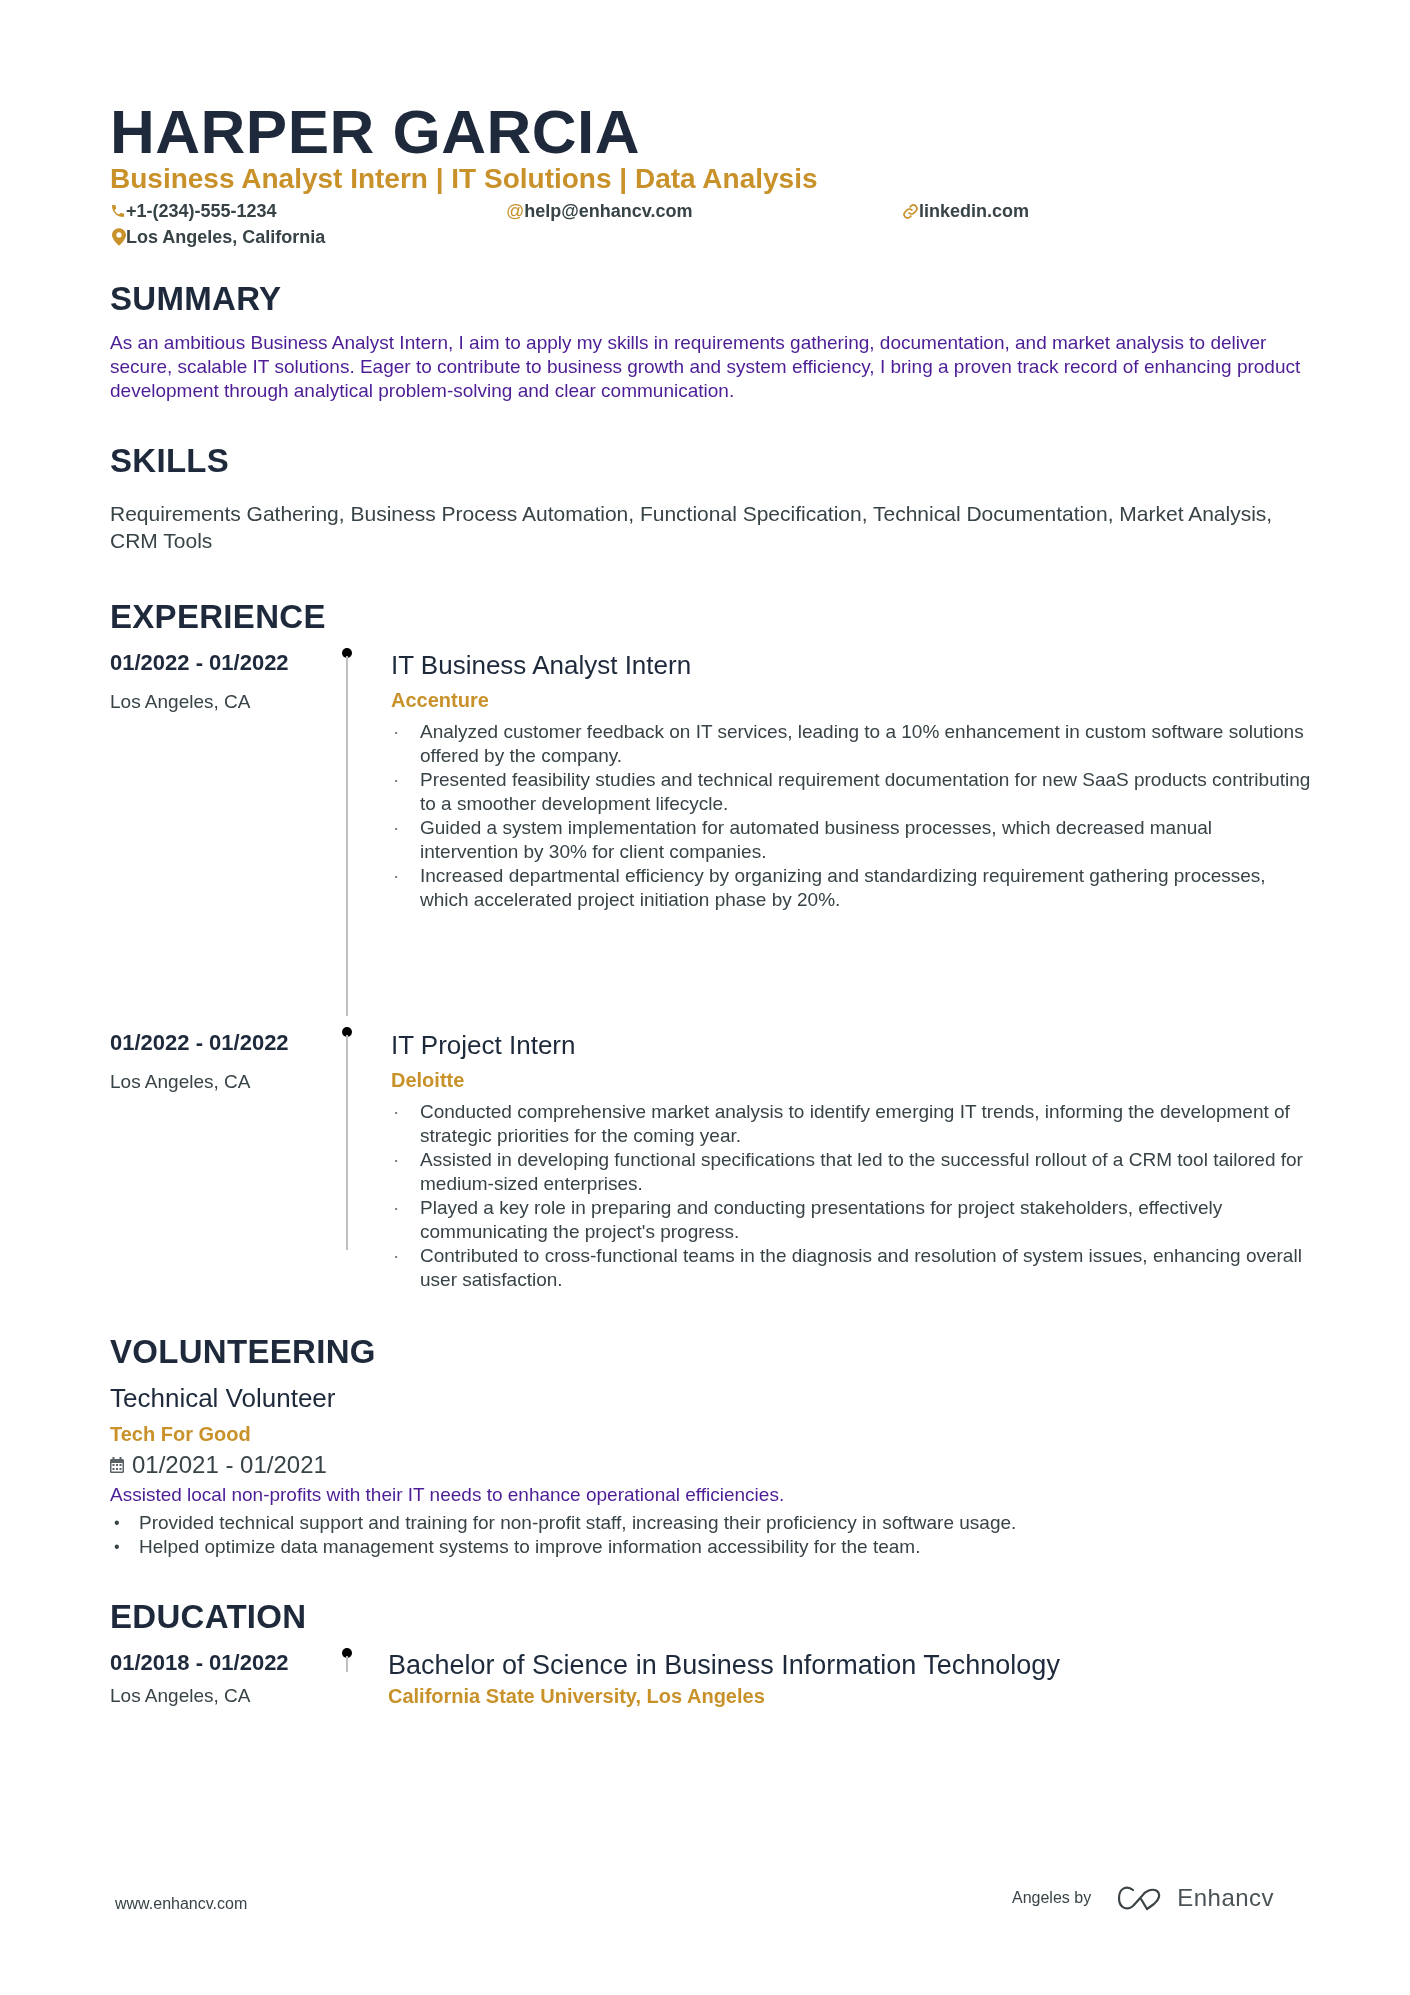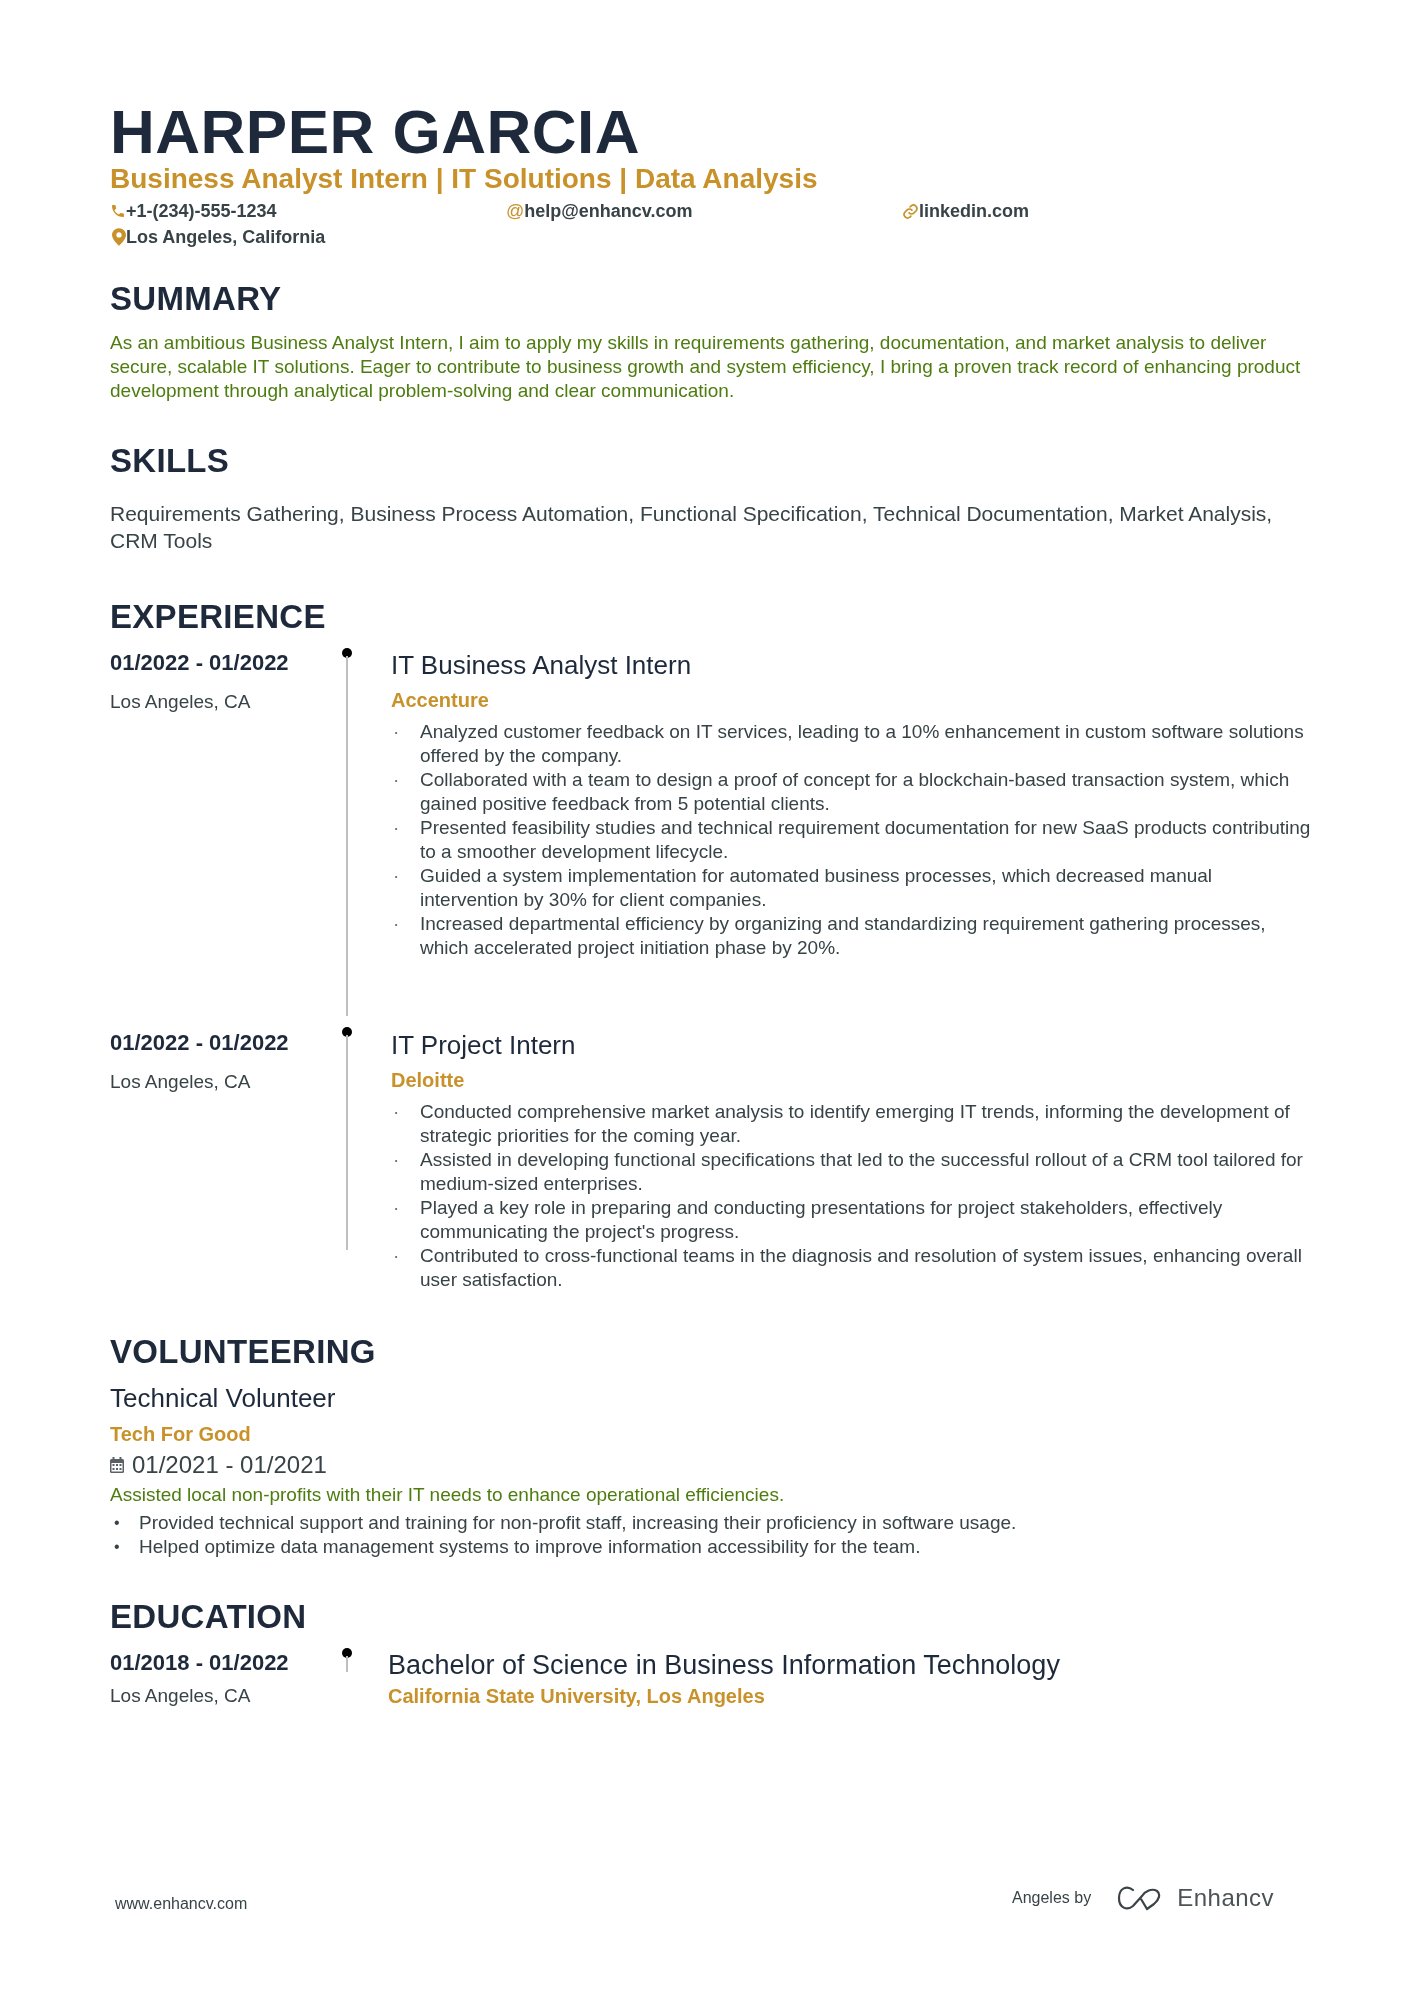--- a/index.html
+++ b/index.html
@@ -7,21 +7,21 @@
   body { position: relative; font-family: "Liberation Sans", sans-serif; color: #384347; overflow: hidden; }
 
   .name { position: absolute; left: 110px; top: 96px; font-size: 62px; font-weight: 700; color: #1e2a3b; letter-spacing: 0.5px; line-height: 72px; white-space: nowrap; }
   .headline { position: absolute; left: 110px; top: 162px; font-size: 28px; font-weight: 700; color: #c8912a; line-height: 34px; white-space: nowrap; }
 
   .contact { position: absolute; font-size: 18px; font-weight: 700; color: #384347; line-height: 22px; white-space: nowrap; display: flex; align-items: center; }
   .contact svg { flex: none; }
 
   .sec-title { position: absolute; left: 110px; font-size: 33px; font-weight: 700; color: #1e2a3b; line-height: 40px; letter-spacing: 0.3px; }
 
-  .para { position: absolute; left: 110px; width: 1200px; font-size: 19px; line-height: 24px; color: #4d7c0f; }
+  .para { position: absolute; left: 110px; width: 1200px; font-size: 19px; line-height: 24px; color: #4c1d95; }
   .skills { position: absolute; left: 110px; width: 1200px; font-size: 21px; line-height: 27px; color: #384347; }
 
   .date { position: absolute; left: 110px; font-size: 22px; font-weight: 700; color: #1e2a3b; line-height: 26px; white-space: nowrap; }
   .loc { position: absolute; left: 110px; font-size: 19px; color: #384347; line-height: 24px; white-space: nowrap; }
 
   .tl-dot { position: absolute; left: 342px; width: 10px; height: 10px; border-radius: 50%; background: #000; }
   .tl-line { position: absolute; left: 346px; width: 2px; background: #bfbfbf; }
 
   .role { position: absolute; left: 391px; font-size: 26px; color: #1e2a3b; line-height: 32px; white-space: nowrap; }
   .company { position: absolute; left: 391px; font-size: 20px; font-weight: 700; color: #c8912a; line-height: 26px; white-space: nowrap; }
@@ -79,21 +79,20 @@
 <div class="sec-title" style="top:597px;">EXPERIENCE</div>
 
 <div class="date" style="top:650px;">01/2022 - 01/2022</div>
 <div class="loc" style="top:690px;">Los Angeles, CA</div>
 <div class="tl-dot" style="top:648px;"></div>
 <div class="tl-line" style="top:656px; height:360px;"></div>
 <div class="role" style="top:649px;">IT Business Analyst Intern</div>
 <div class="company" style="top:687px;">Accenture</div>
 <ul class="bullets" style="top:720px;">
   <li>Analyzed customer feedback on IT services, leading to a 10% enhancement in custom software solutions offered by the company.</li>
-  <li>Collaborated with a team to design a proof of concept for a blockchain-based transaction system, which gained positive feedback from 5 potential clients.</li>
   <li>Presented feasibility studies and technical requirement documentation for new SaaS products contributing to a smoother development lifecycle.</li>
   <li>Guided a system implementation for automated business processes, which decreased manual intervention by 30% for client companies.</li>
   <li>Increased departmental efficiency by organizing and standardizing requirement gathering processes, which accelerated project initiation phase by 20%.</li>
 </ul>
 
 <div class="date" style="top:1030px;">01/2022 - 01/2022</div>
 <div class="loc" style="top:1070px;">Los Angeles, CA</div>
 <div class="tl-dot" style="top:1027px;"></div>
 <div class="tl-line" style="top:1035px; height:215px;"></div>
 <div class="role" style="top:1029px;">IT Project Intern</div>

